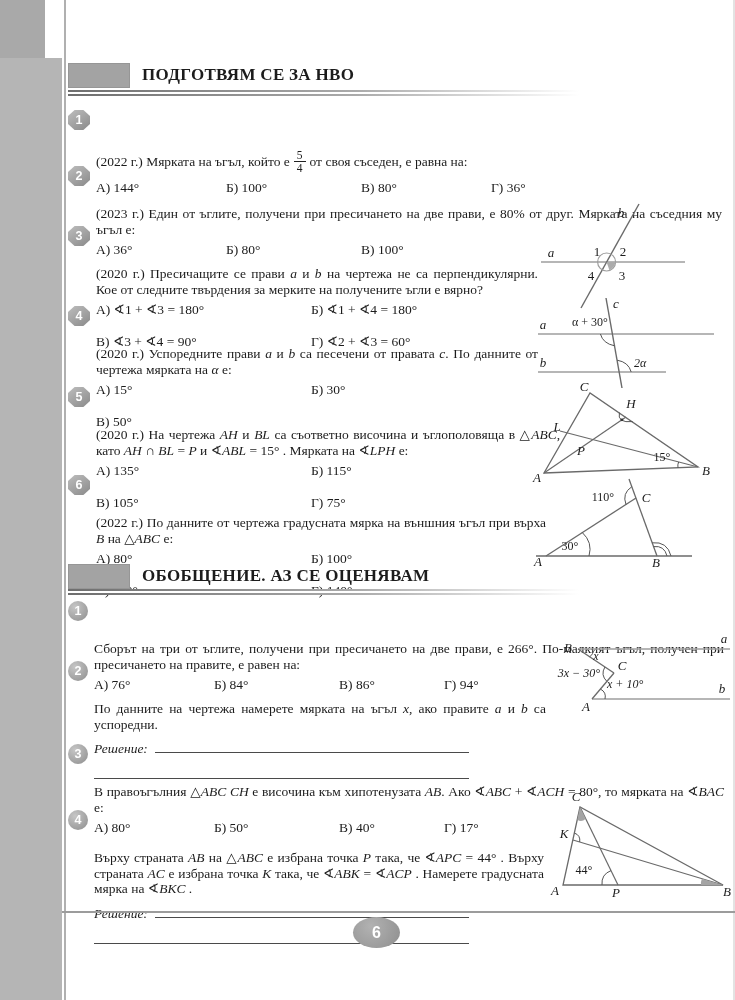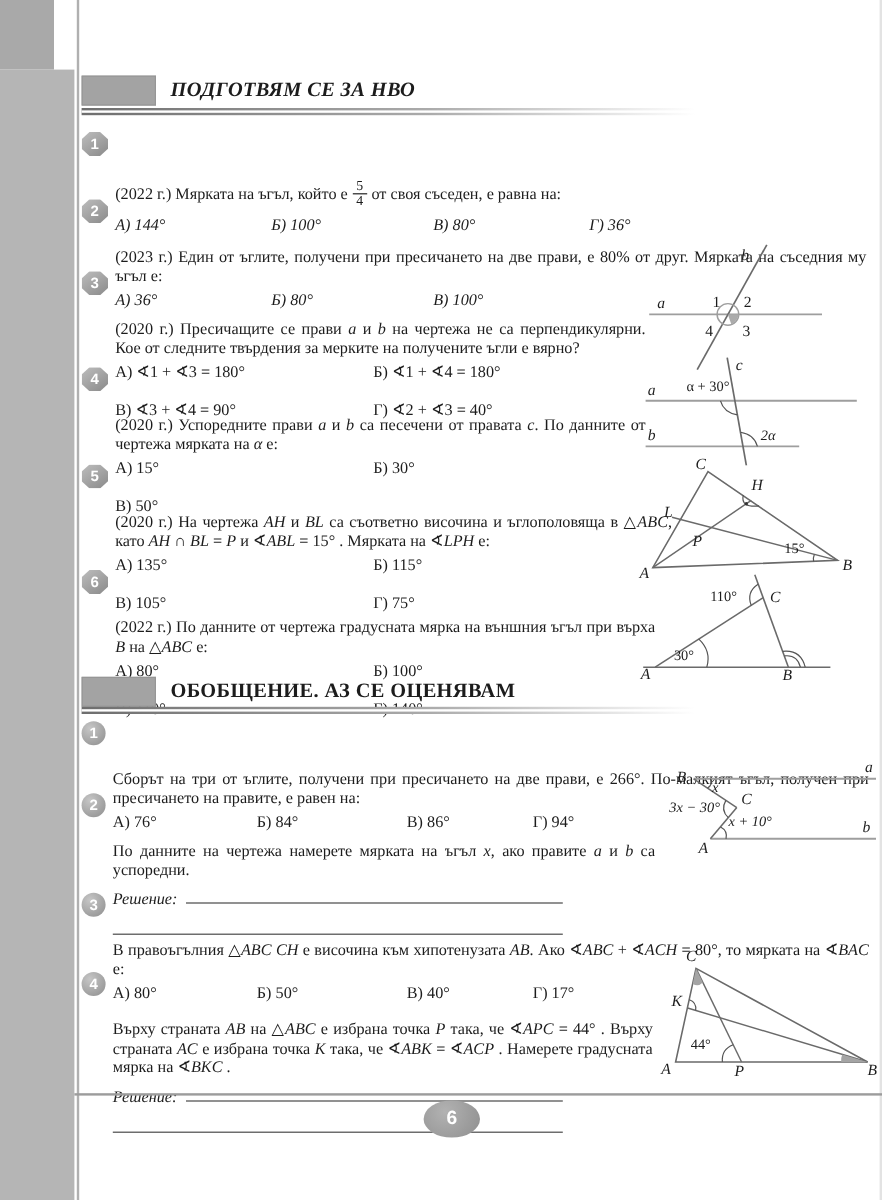--- a/index.html
+++ b/index.html
@@ -25,21 +25,21 @@
   .badge.hex{background:linear-gradient(145deg,#bdbdbd,#8a8a8a);
      clip-path:polygon(30% 0,70% 0,100% 30%,100% 70%,70% 100%,30% 100%,0 70%,0 30%);}
   .badge.circle{width:20px;height:20px;border-radius:50%;
      background:radial-gradient(circle at 35% 30%,#c6c6c6,#8d8d8d);}
   .pcontent{min-width:0;}
   .ptext{font-size:13.5px;line-height:15.5px;text-align:justify;
          font-family:"Liberation Serif","DejaVu Sans",serif;margin-top:40px;}
   .ptext i{font-style:italic;}
   .answers{font-size:13.5px;line-height:15.5px;display:grid;margin-top:5px;
            font-family:"Liberation Serif","DejaVu Sans",serif;}
-  .answers4{grid-template-columns:130px 135px 130px auto;font-style:italic;}
+  .answers4{grid-template-columns:130px 135px 130px auto;}
   .answers4b{grid-template-columns:120px 125px 105px auto;}
   .answers2{grid-template-columns:215px auto;row-gap:16px;}
   
   .frac{display:inline-flex;flex-direction:column;vertical-align:middle;text-align:center;
         font-size:11.5px;line-height:12px;margin:0 4px;position:relative;top:-1px;}
   .frac .fnum{border-bottom:1px solid #222;padding:0 3px;}
   
   .solution-row{display:flex;align-items:baseline;font-size:13.5px;margin-top:9px;}
   .sol-label{font-style:italic;white-space:nowrap;}
   .sol-line{flex:1;border-bottom:1px solid #4a4a4a;height:11px;margin-left:7px;}
@@ -58,21 +58,21 @@
 </style>
 </head>
 <body>
 
 <div class="page">
   <div class="corner-box"></div>
   <div class="left-strip"></div>
   <div class="edge-line"></div>
   <div class="right-edge"></div>
 
-  <div class="sec-header" style="top:62px;font-style:italic;">
+  <div class="sec-header" style="top:62px;">
     <div class="hdr-box"></div>
     <div class="hdr-title">ПОДГОТВЯМ СЕ ЗА НВО</div>
   </div>
   <div class="hdr-rule" style="top:90px;"></div>
 
   <div class="problem" style="top:110px;width:650px;">
     <div class="badge hex">1</div>
     <div class="pcontent" style="width:630px;">
       <div class="ptext" style="text-align:left;">
         <span>(2022 г.) Мярката на ъгъл, който е</span><span class="frac">
@@ -102,21 +102,21 @@
   </div>
 
   <div class="problem" style="top:226px;width:470px;">
     <div class="badge hex">3</div>
     <div class="pcontent" style="width:450px;">
       <div class="ptext">(2020 г.) Пресичащите се прави <i>a</i> и <i>b</i> на чертежа не са перпендикулярни. Кое от следните твърдения за мерките на получените ъгли е вярно?</div>
       <div class="answers answers2">
         <span>А) ∢1 + ∢3 = 180°</span>
         <span>Б) ∢1 + ∢4 = 180°</span>
         <span>В) ∢3 + ∢4 = 90°</span>
-        <span>Г) ∢2 + ∢3 = 40°</span>
+        <span>Г) ∢2 + ∢3 = 60°</span>
       </div>
     </div>
   </div>
 
   <div class="problem" style="top:306px;width:470px;">
     <div class="badge hex">4</div>
     <div class="pcontent" style="width:452px;">
       <div class="ptext">(2020 г.) Успоредните прави <i>a</i> и <i>b</i> са песечени от правата <i>c</i>. По данните от чертежа мярката на <i>α</i> е:</div>
       <div class="answers answers2">
         <span>А) 15°</span>

